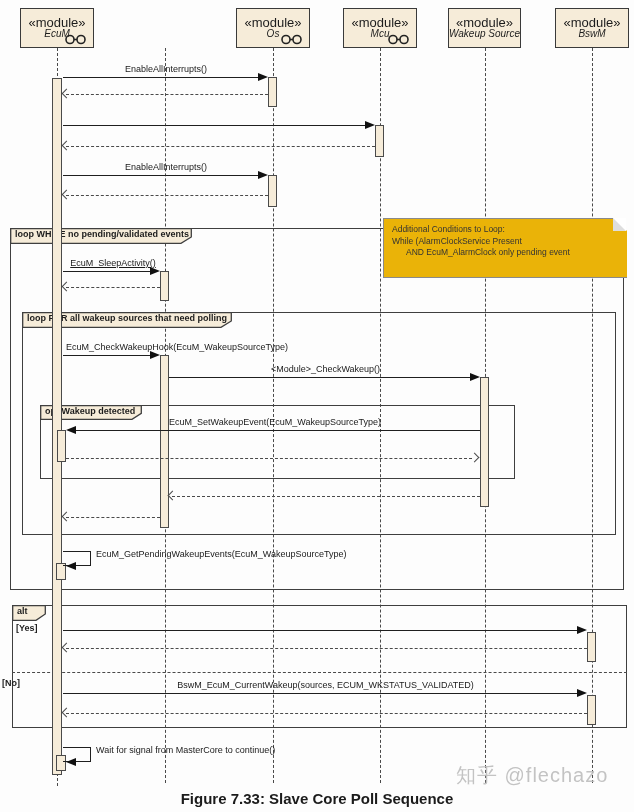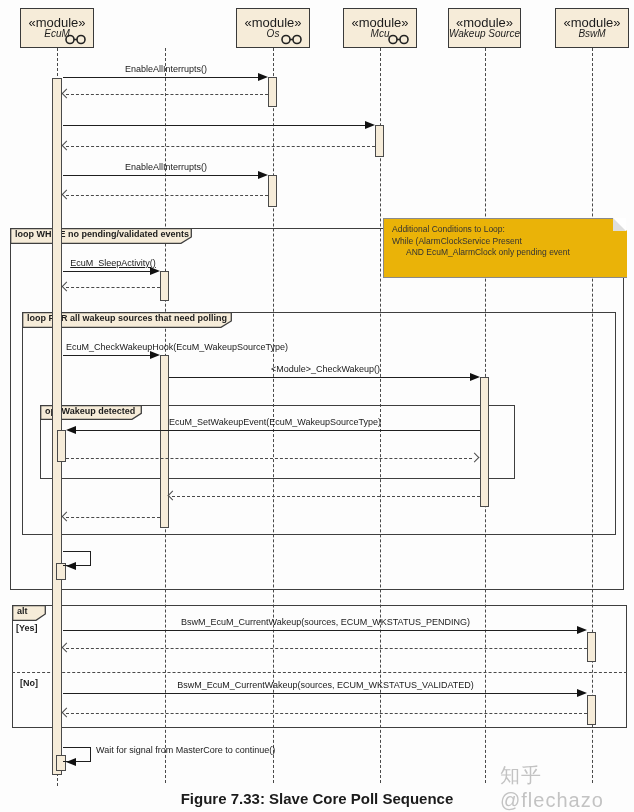--- a/index.html
+++ b/index.html
@@ -53,21 +53,21 @@
   .note .nline { font-size:8.5px; color:#333; line-height:11.5px; white-space:nowrap; }
   .note .pad { padding:5px 0 0 8px; }
   .note .indent { padding-left:14px; }
 
   
   .selfmsg { position:absolute; width:28px; height:15px;
              border-top:1.2px solid #1f1f1f; border-right:1.2px solid #1f1f1f; border-bottom:1.2px solid #1f1f1f; }
 
   .caption { position:absolute; left:0; top:790px; width:634px; text-align:center;
              font-size:15px; font-weight:bold; color:#1b1b1b; }
-  .watermark { position:absolute; left:500px; top:762px; font-size:20px; color:#bdbdbd;
+  .watermark { position:absolute; left:456px; top:762px; font-size:20px; color:#bdbdbd;
                letter-spacing:1px; opacity:0.9; }
 </style>
 </head>
 <body>
 
 <div class="stage">
 
   <div class="ll" style="left:57px;  top:48px; height:738px;"></div>
   <div class="ll" style="left:165px; top:48px; height:735px;"></div>
   <div class="ll" style="left:273px; top:48px; height:735px;"></div>
@@ -142,21 +142,21 @@
       </svg>
     <span class="t">opt Wakeup detected</span>
   </div>
   <div class="fraglbl" style="left:12px; top:605px;">
     <svg width="34" height="16">
         <path d="M0.7,0.7 H33.3 V9 L24,15.3 H0.7 Z" fill="#f6ecd9" stroke="#3f3f3f" stroke-width="1.3"></path>
       </svg>
     <span class="t">alt</span>
   </div>
   <div class="guard" style="left:16px; top:623px;">[Yes]</div>
-  <div class="guard" style="left:20px; top:678px;">[No]</div>
+  <div class="guard" style="left:2px; top:678px;">[No]</div>
 
   <div class="act" style="left:52px;  top:78px;  width:10px; height:697px;"></div>
   <div class="act" style="left:268px; top:77px;  width:9px;  height:30px;"></div>
   <div class="act" style="left:375px; top:125px; width:9px;  height:32px;"></div>
   <div class="act" style="left:268px; top:175px; width:9px;  height:32px;"></div>
   <div class="act" style="left:160px; top:271px; width:9px;  height:30px;"></div>
   <div class="act" style="left:160px; top:355px; width:9px;  height:173px;"></div>
   <div class="act" style="left:480px; top:377px; width:9px;  height:130px;"></div>
   <div class="act" style="left:57px;  top:430px; width:9px;  height:32px;"></div>
   <div class="act" style="left:56px;  top:563px; width:10px; height:17px;"></div>
@@ -201,22 +201,22 @@
   <div class="lnd" style="left:66px; top:458px; width:406px;"></div>
   <div class="oa-right" style="left:471px; top:454px;"></div>
 
   <div class="lnd" style="left:172px; top:496px; width:308px;"></div>
   <div class="oa-left" style="left:169px; top:492px;"></div>
   <div class="lnd" style="left:66px; top:517px; width:94px;"></div>
   <div class="oa-left" style="left:63px; top:513px;"></div>
 
   <div class="selfmsg" style="left:63px; top:551px;"></div>
   <div class="fa-left" style="left:66px; top:561.5px;"></div>
-
-  <div class="lbl ctr" style="left:63px; top:617px; width:525px;">BswM_EcuM_CurrentWakeup(sources, ECUM_WKSTATUS_PENDING)</div>
+  <div class="lbl" style="left:96px; top:549px;">EcuM_GetPendingWakeupEvents(EcuM_WakeupSourceType)</div>
+
   <div class="ln" style="left:63px; top:630px; width:516px;"></div>
   <div class="fa-right" style="left:577px; top:625.5px;"></div>
   <div class="lnd" style="left:66px; top:648px; width:521px;"></div>
   <div class="oa-left" style="left:63px; top:644px;"></div>
 
   <div class="lbl ctr" style="left:63px; top:680px; width:525px;">BswM_EcuM_CurrentWakeup(sources, ECUM_WKSTATUS_VALIDATED)</div>
   <div class="ln" style="left:63px; top:693px; width:516px;"></div>
   <div class="fa-right" style="left:577px; top:688.5px;"></div>
   <div class="lnd" style="left:66px; top:713px; width:521px;"></div>
   <div class="oa-left" style="left:63px; top:709px;"></div>

